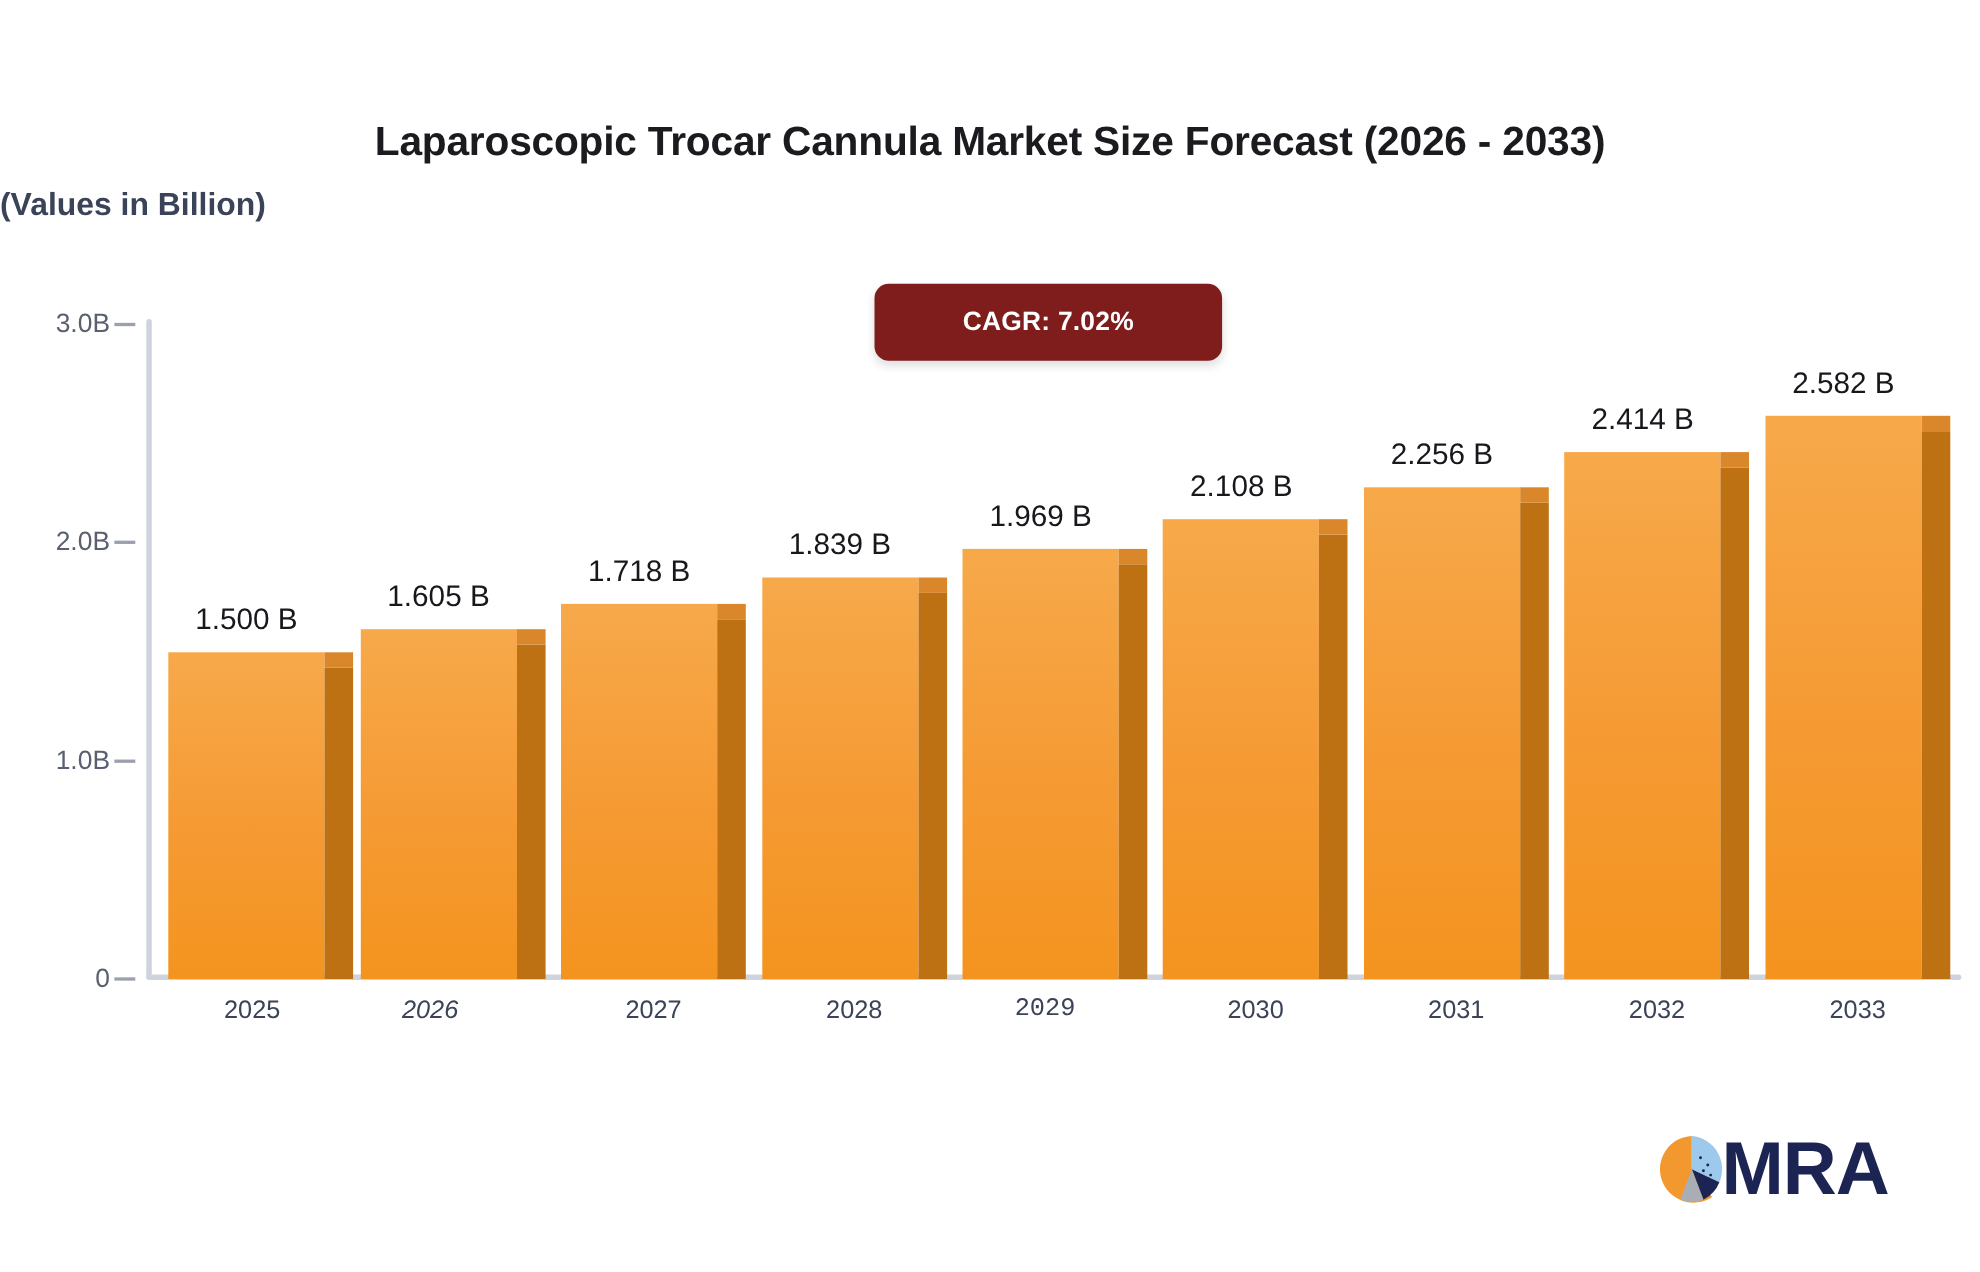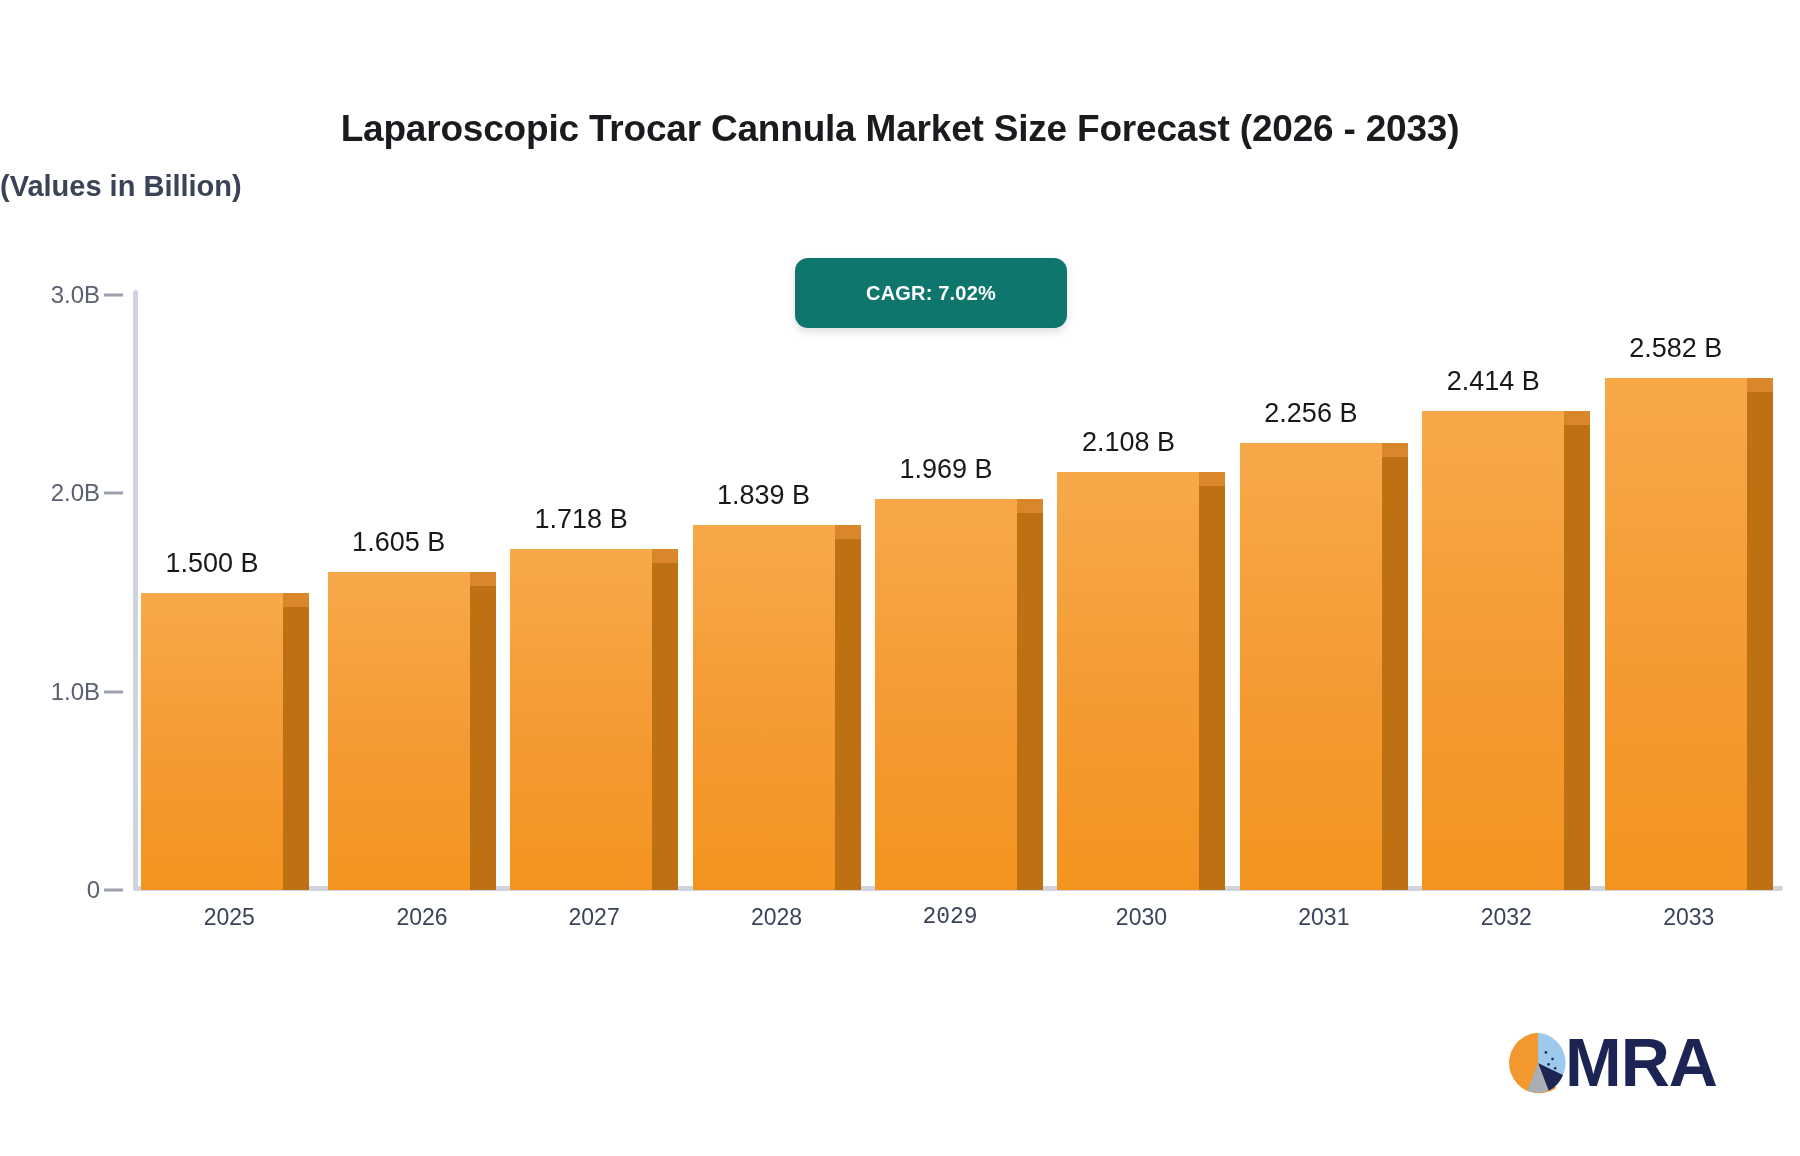--- a/index.html
+++ b/index.html
@@ -39,30 +39,30 @@
     font-size: 29px;
     font-weight: 600;
     color: #3a4358;
   }
 
   
   .cagr-badge {
     position: absolute;
     top: 258px;
     left: 795px;
-    width: 272px;
+    width: 316px;
     height: 70px;
-    background: #0f766e;
+    background: #7f1d1d;
     border-radius: 13px;
     box-shadow: 0 4px 9px rgba(0,0,0,0.13);
     display: flex;
     align-items: center;
     justify-content: center;
     color: #ffffff;
-    font-size: 20px;
+    font-size: 24px;
     font-weight: 700;
     letter-spacing: 0.2px;
   }
 
   
   .plot {
     position: absolute;
     left: 0;
     top: 0;
     width: 1800px;
@@ -189,21 +189,21 @@
         <div class="y-tick-label" style="top: 295px; left: 0px; right: auto; width: 100px; padding-left: 12px;">3.0B</div>
         <div class="y-tick-mark" style="top: 295px;"></div>
         <div class="y-tick-label" style="top: 493.333px; left: 0px; right: auto; width: 100px;">2.0B</div>
         <div class="y-tick-mark" style="top: 493.333px;"></div>
         <div class="y-tick-label" style="top: 691.667px; left: 0px; right: auto; width: 100px;">1.0B</div>
         <div class="y-tick-mark" style="top: 691.667px;"></div>
         <div class="y-tick-label" style="top: 890px; left: 0px; right: auto; width: 100px;">0</div>
         <div class="y-tick-mark" style="top: 890px;"></div>
       </div>
     <div id="bars">
-        <div class="bar-group" style="left: 141px; width: 142px; height: 297.5px;">
+        <div class="bar-group" style="left: 153px; width: 142px; height: 297.5px;">
           <div class="bar-front" style="height: 297.5px;"></div>
           <div class="bar-side" style="left: 142px; height: 283.5px;"></div>
           <div class="bar-top" style="left: 142px; bottom: 283.5px;"></div>
           <div class="bar-label">1.500 B</div>
         </div>
         <div class="bar-group" style="left: 327.667px; width: 142px; height: 318.325px;">
           <div class="bar-front" style="height: 318.325px;"></div>
           <div class="bar-side" style="left: 142px; height: 304.325px;"></div>
           <div class="bar-top" style="left: 142px; bottom: 304.325px;"></div>
           <div class="bar-label">1.605 B</div>
@@ -246,21 +246,21 @@
         </div>
         <div class="bar-group" style="left: 1604.78px; width: 142px; height: 512.097px;">
           <div class="bar-front" style="height: 512.097px;"></div>
           <div class="bar-side" style="left: 142px; height: 498.097px;"></div>
           <div class="bar-top" style="left: 142px; bottom: 498.097px;"></div>
           <div class="bar-label">2.582 B</div>
         </div>
       </div>
     <div id="x-ticks">
         <div class="x-tick-label" style="left: 229.222px;">2025</div>
-        <div class="x-tick-label" style="left: 422px;">2026</div>
+        <div class="x-tick-label" style="left: 391px; font-style: italic;">2026</div>
         <div class="x-tick-label" style="left: 594.111px;">2027</div>
         <div class="x-tick-label" style="left: 776.556px;">2028</div>
         <div class="x-tick-label" style="left: 950px; font-family: Liberation Mono, monospace;">2029</div>
         <div class="x-tick-label" style="left: 1141.44px;">2030</div>
         <div class="x-tick-label" style="left: 1323.89px;">2031</div>
         <div class="x-tick-label" style="left: 1506.33px;">2032</div>
         <div class="x-tick-label" style="left: 1688.78px;">2033</div>
       </div>
   </div>
 

